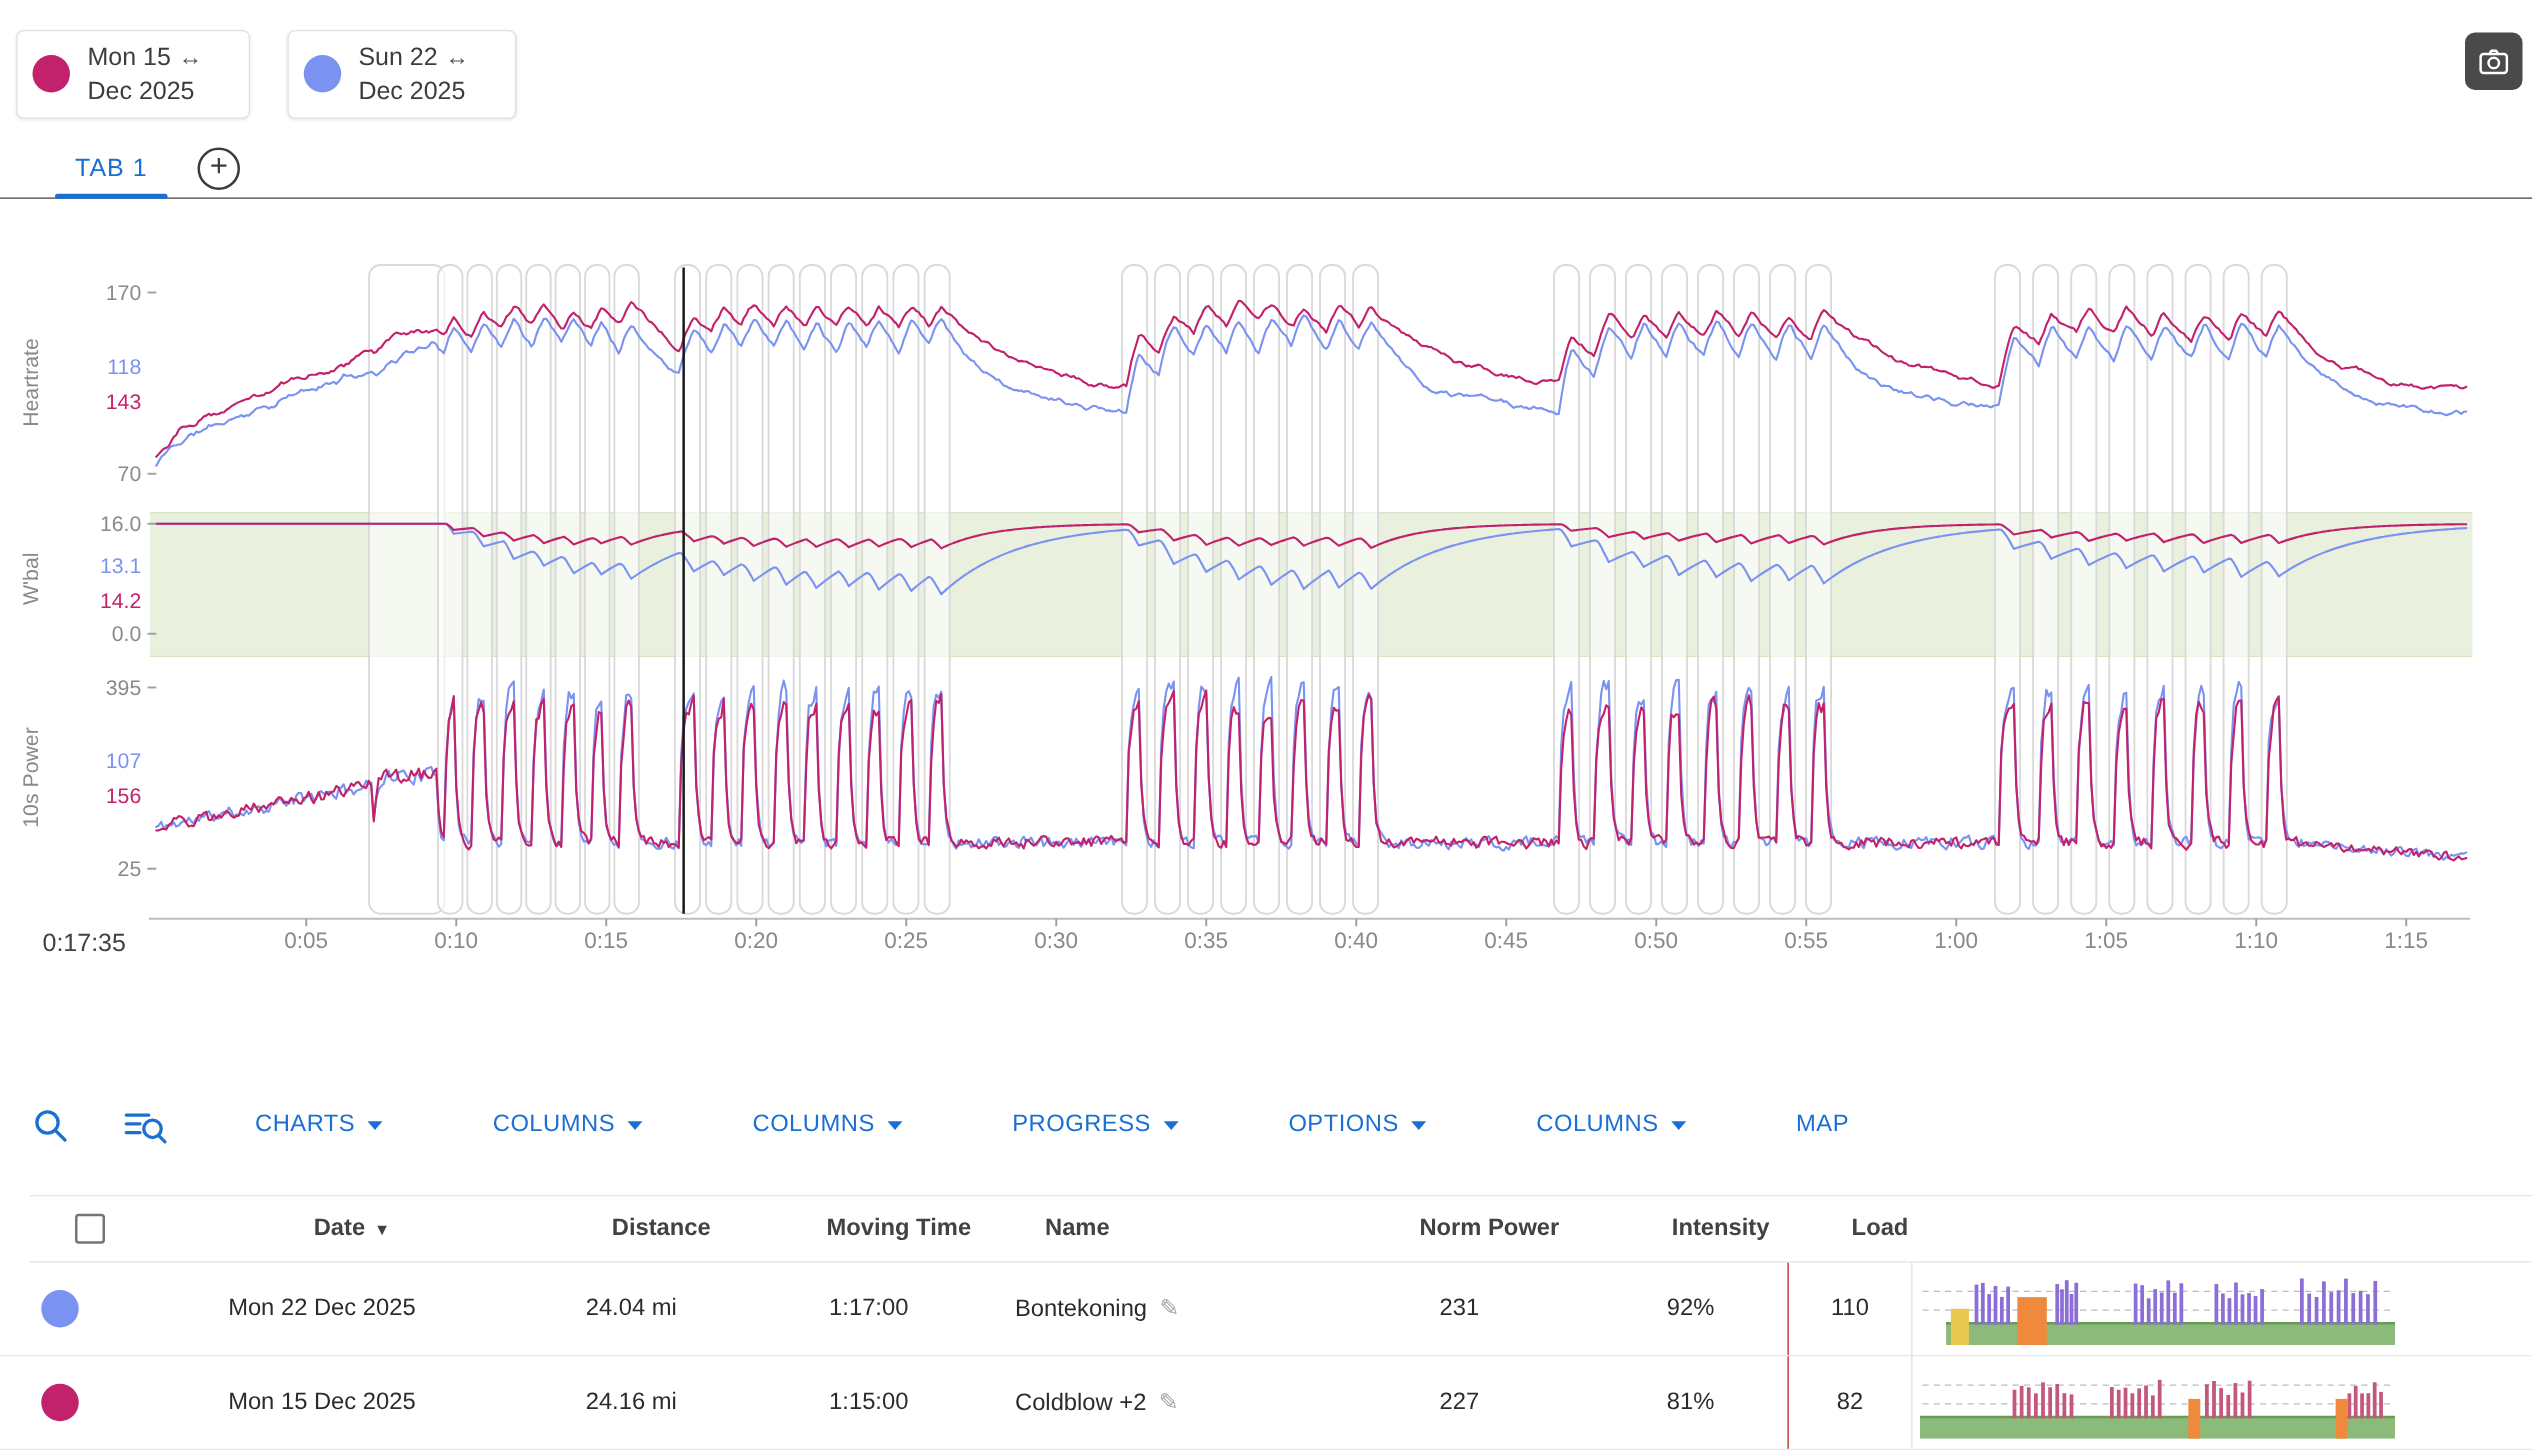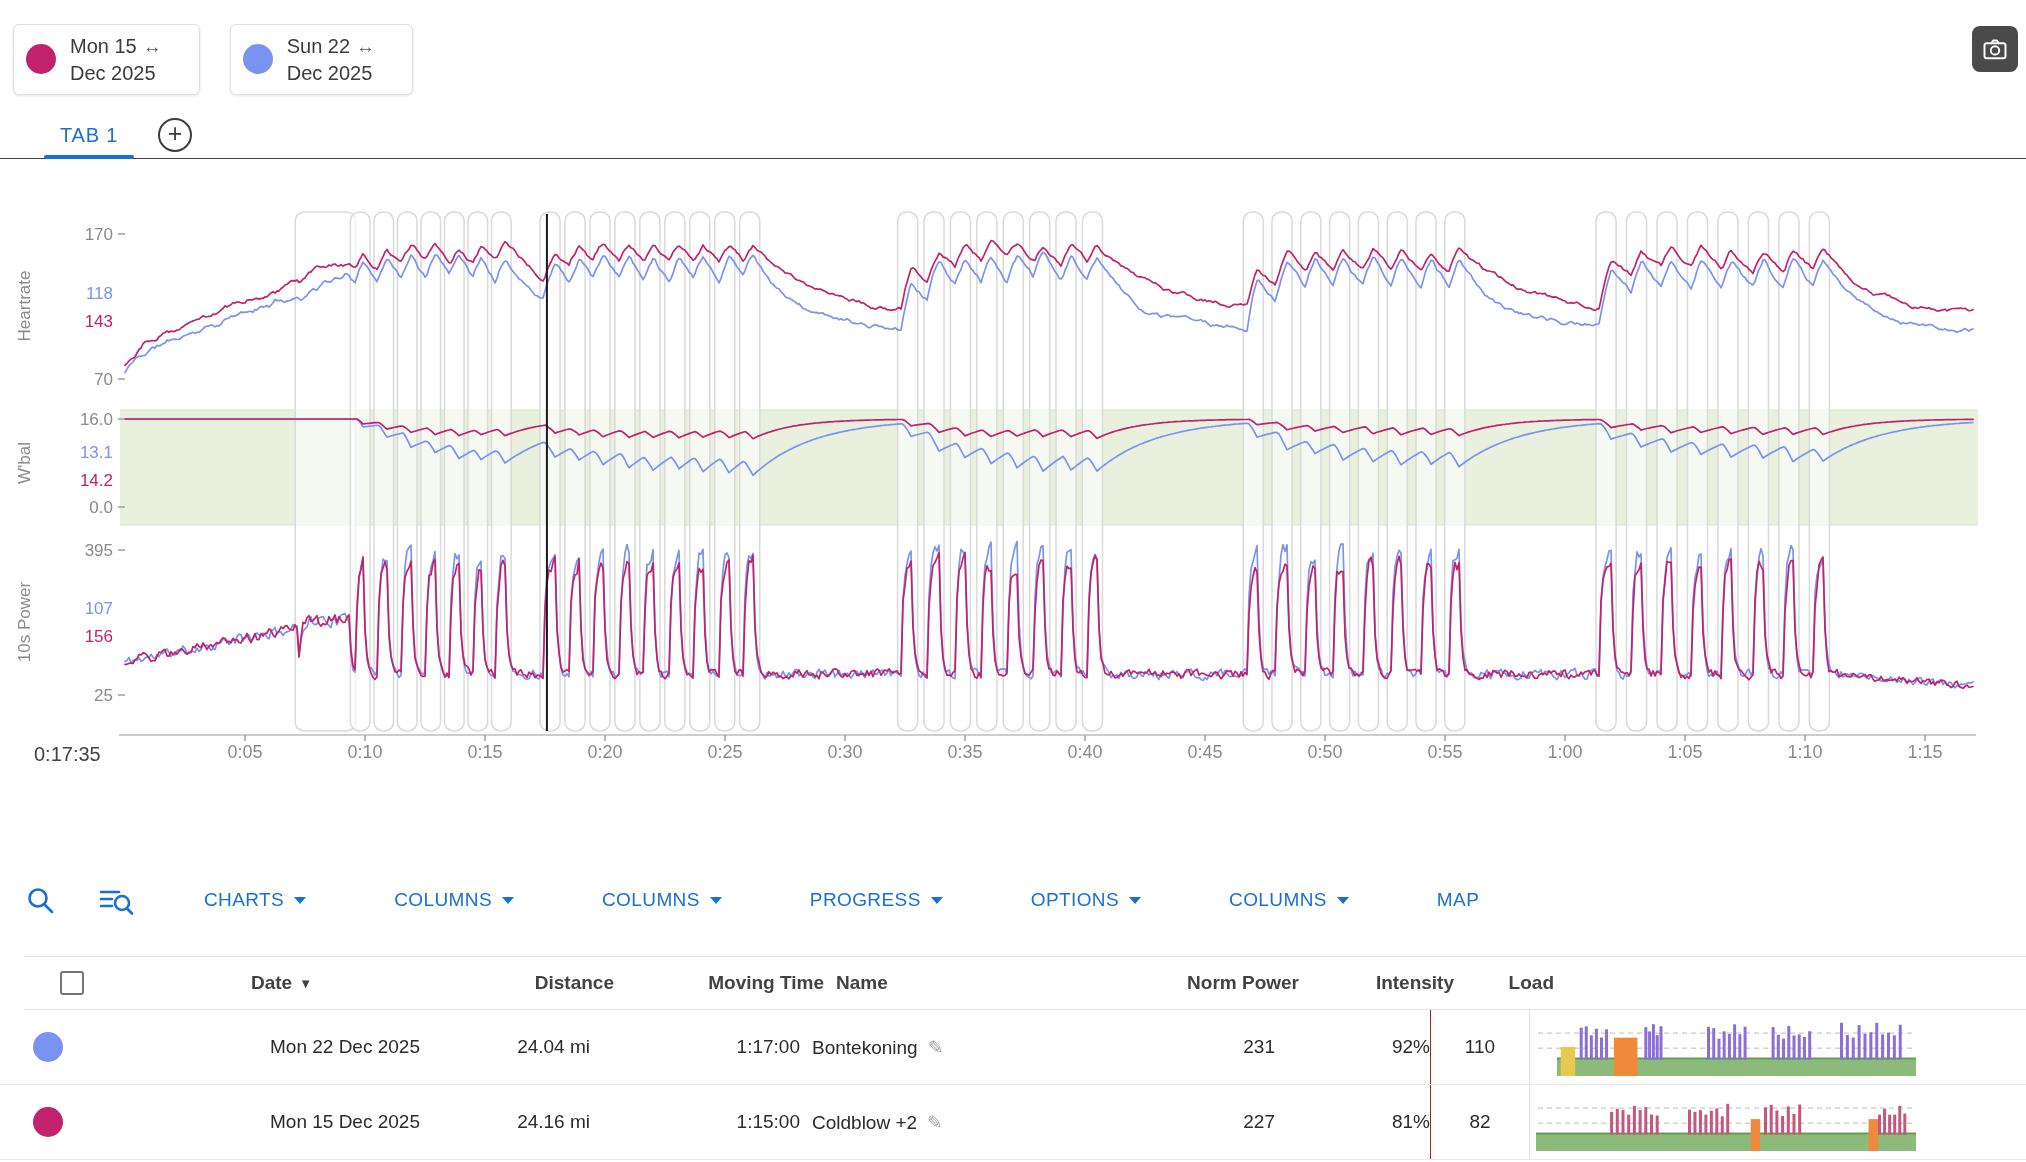--- a/index.html
+++ b/index.html
@@ -47,21 +47,21 @@
   .caret{width:0;height:0;border-left:6px solid transparent;border-right:6px solid transparent;
         border-top:7px solid #1a6fd4;}
 
   
   .table{position:absolute;top:956px;left:0;width:2026px;}
   .thead,.trow{display:grid;grid-template-columns:95px 325px 170px 210px 260px 215px 155px 100px 1fr;
         align-items:center;}
   .thead{height:52px;border-top:1px solid #e4e4e4;border-bottom:1px solid #e4e4e4;
         font-weight:bold;font-size:19px;color:#424242;margin-left:24px;}
   .trow{height:74px;border-bottom:1px solid #e8e8e8;font-size:19px;color:#2b2b2b;cursor:pointer;}
-  .cc{text-align:right;}
+  .cc{text-align:center;}
   .cl{text-align:left;padding-left:12px;}
   .hdr-date{display:flex;align-items:center;justify-content:center;gap:7px;}
   .sort{font-size:13px;color:#424242;}
   .checkbox{width:20px;height:20px;border:2px solid #757575;border-radius:3px;margin:0 auto;background:#fff;cursor:pointer;}
   .row-dot{width:30px;height:30px;border-radius:50%;margin:0 auto;cursor:pointer;}
   .pencil{color:#a3a3a3;font-size:19px;margin-left:10px;cursor:pointer;}
   .load-cell{border-left:1px solid #b91c1c;border-right:1px solid #e0e0e0;height:100%;
         display:flex;align-items:center;justify-content:center;box-sizing:border-box;}
   .mini{display:block;margin-left:6px;}
 </style>

